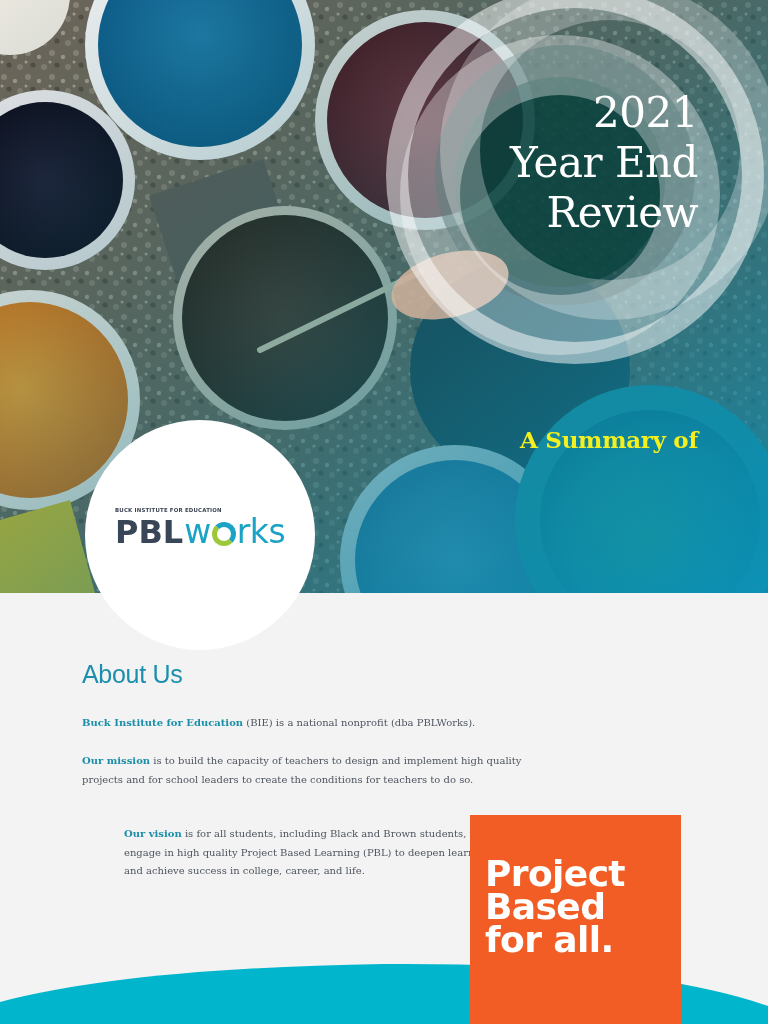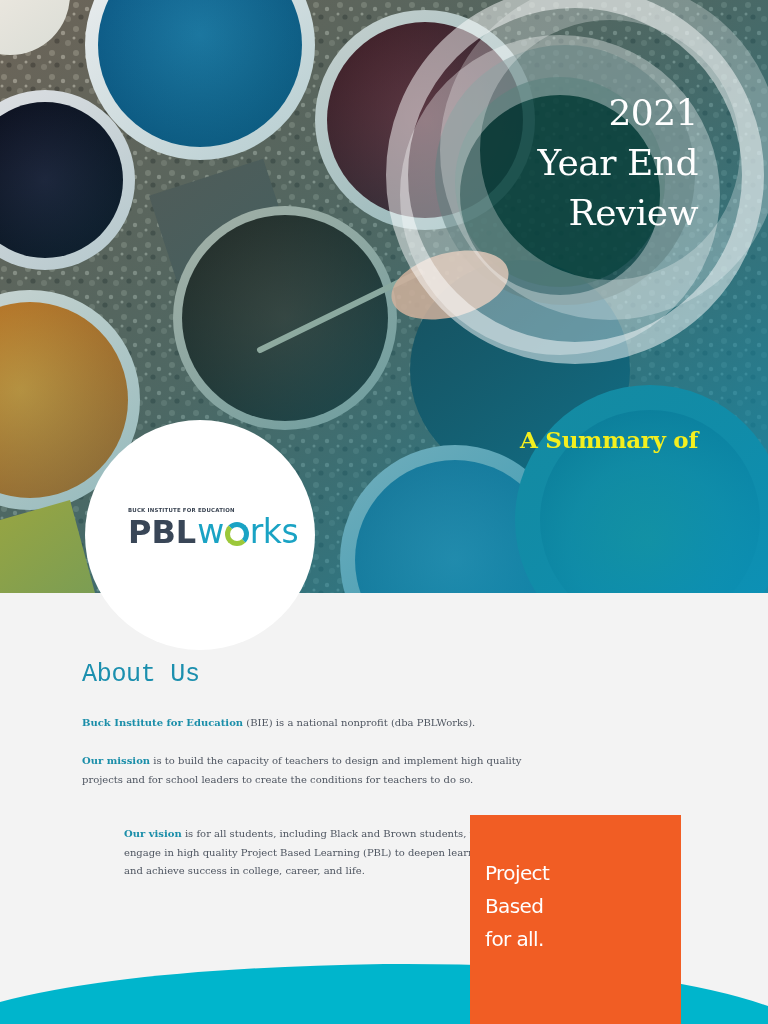--- a/index.html
+++ b/index.html
@@ -10,42 +10,42 @@
       position: absolute; left: 0; top: 0; width: 768px; height: 593px;
       overflow: hidden;
       background: #6d655b;
     }
     .hero svg.photo { position: absolute; left: 0; top: 0; }
 
     .title-block {
       position: absolute; right: 70px; top: 88px;
       text-align: right; color: #ffffff;
       font-family: "DejaVu Serif", serif;
-      font-size: 36px; line-height: 50px;
+      font-size: 42px; line-height: 50px;
       font-weight: normal;
       letter-spacing: -0.5px;
     }
     .title-block div { white-space: nowrap; }
 
     .subtitle-block {
       position: absolute; right: 70px; top: 423px;
       text-align: right; color: #f4ef1f;
       font-family: "DejaVu Serif", serif;
       font-weight: bold; font-size: 23px; line-height: 34px;
       letter-spacing: -0.3px;
     }
     .subtitle-block div { white-space: nowrap; }
 
     .logo-circle {
       position: absolute; left: 85px; top: 420px;
       width: 230px; height: 230px; border-radius: 50%;
       background: #ffffff;
       overflow: hidden;
     }
-    .logo-wrap { position: absolute; left: 30px; top: 87px; width: 200px; margin-left: 13px; }
+    .logo-wrap { position: absolute; left: 30px; top: 87px; width: 200px; }
     .logo-kicker {
       font-family: "DejaVu Sans", sans-serif; font-size: 5.4px; font-weight: bold;
       color: #3a4452; letter-spacing: 0.2px; white-space: nowrap;
     }
     .logo-word {
       margin-top: 2px; display: flex; align-items: flex-end;
       font-family: "DejaVu Sans", sans-serif; line-height: 1;
     }
     .logo-pbl { font-size: 32px; font-weight: bold; color: #394657; letter-spacing: 0px; }
     .logo-works { font-size: 33px; font-weight: normal; color: #1aa3c4; letter-spacing: -0.5px; margin-left: 1px; display: flex; align-items: flex-end; }
@@ -54,21 +54,21 @@
       border: 5px solid #1aa3c4; border-left-color: #9cc83a; border-bottom-color: #9cc83a;
       margin: 0 1px 2px 1px;
     }
 
     .content {
       position: absolute; left: 0; top: 593px; width: 768px; height: 431px;
       background: #f3f3f3;
     }
     .about-heading {
       position: absolute; left: 82px; top: 660px;
-      font-family: Liberation Mono, monospace; font-size: 25px; font-weight: normal;
+      font-family: Liberation Sans, sans-serif; font-size: 25px; font-weight: normal;
       color: #1b8fae; letter-spacing: -0.3px;
     }
     .para {
       position: absolute; left: 82px;
       font-family: "DejaVu Serif", serif; font-size: 10px; line-height: 18.5px;
       color: #4e5560;
     }
     .para .lead { color: #1a8ea9; font-weight: bold; }
     .p1 { top: 714px; width: 480px; }
     .p2 { top: 752px; width: 480px; }
@@ -77,22 +77,22 @@
     .wave {
       position: absolute; left: 0; top: 960px;
     }
 
     .orange-box {
       position: absolute; left: 470px; top: 815px; width: 211px; height: 209px;
       background: #f15d24;
     }
     .orange-text {
       position: absolute; left: 15px; top: 42px;
-      font-family: "DejaVu Sans", sans-serif; font-weight: normal;
-      font-size: 20px; line-height: 33px; color: #ffffff; letter-spacing: -0.6px;
+      font-family: "DejaVu Sans", sans-serif; font-weight: bold;
+      font-size: 36px; line-height: 33px; color: #ffffff; letter-spacing: -0.6px;
     }
     .orange-text div { white-space: nowrap; }
   </style>
 </head>
 <body>
 
 <div class="hero">
   <svg class="photo" width="768" height="593" viewBox="0 0 768 593">
     <defs>
       <radialGradient id="g-blue" cx="50%" cy="45%" r="55%">

